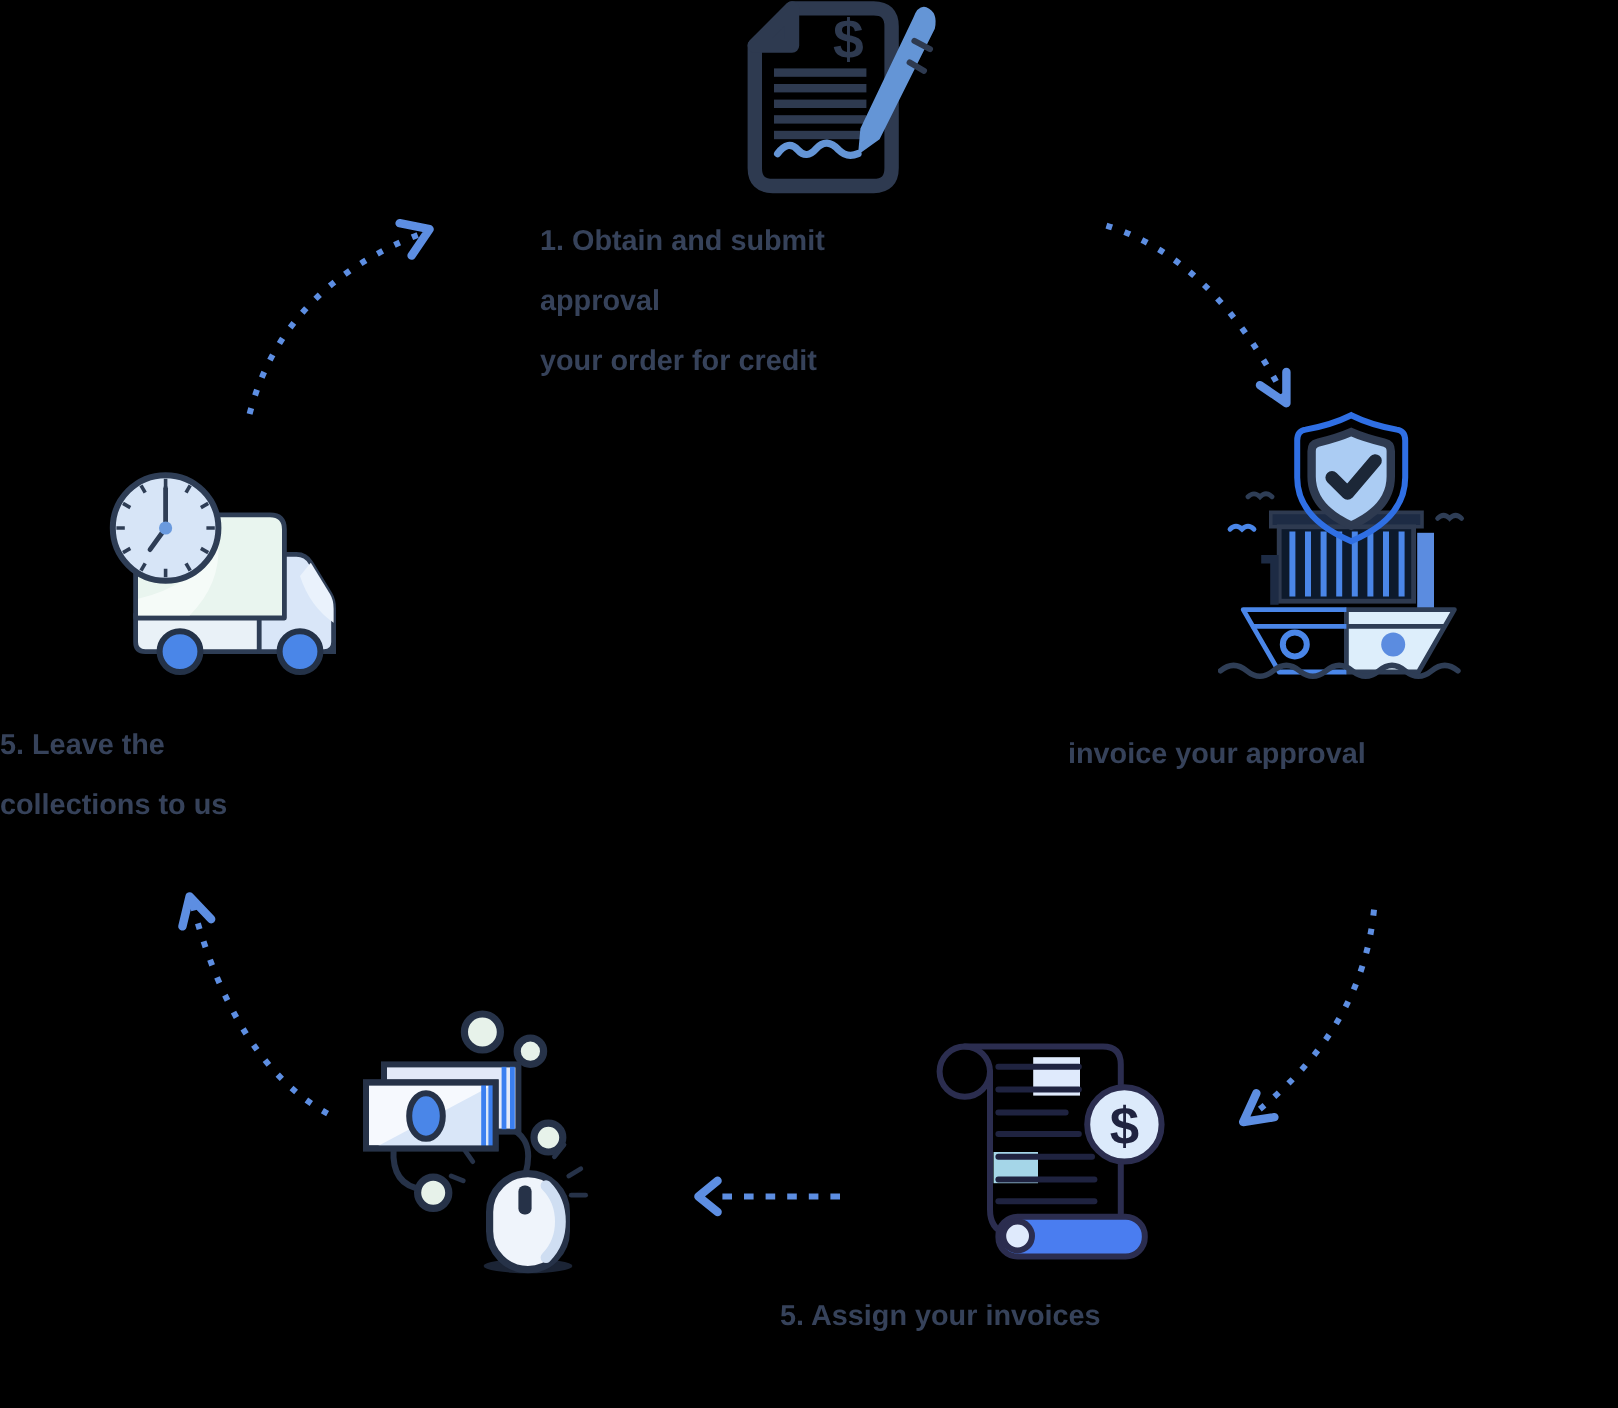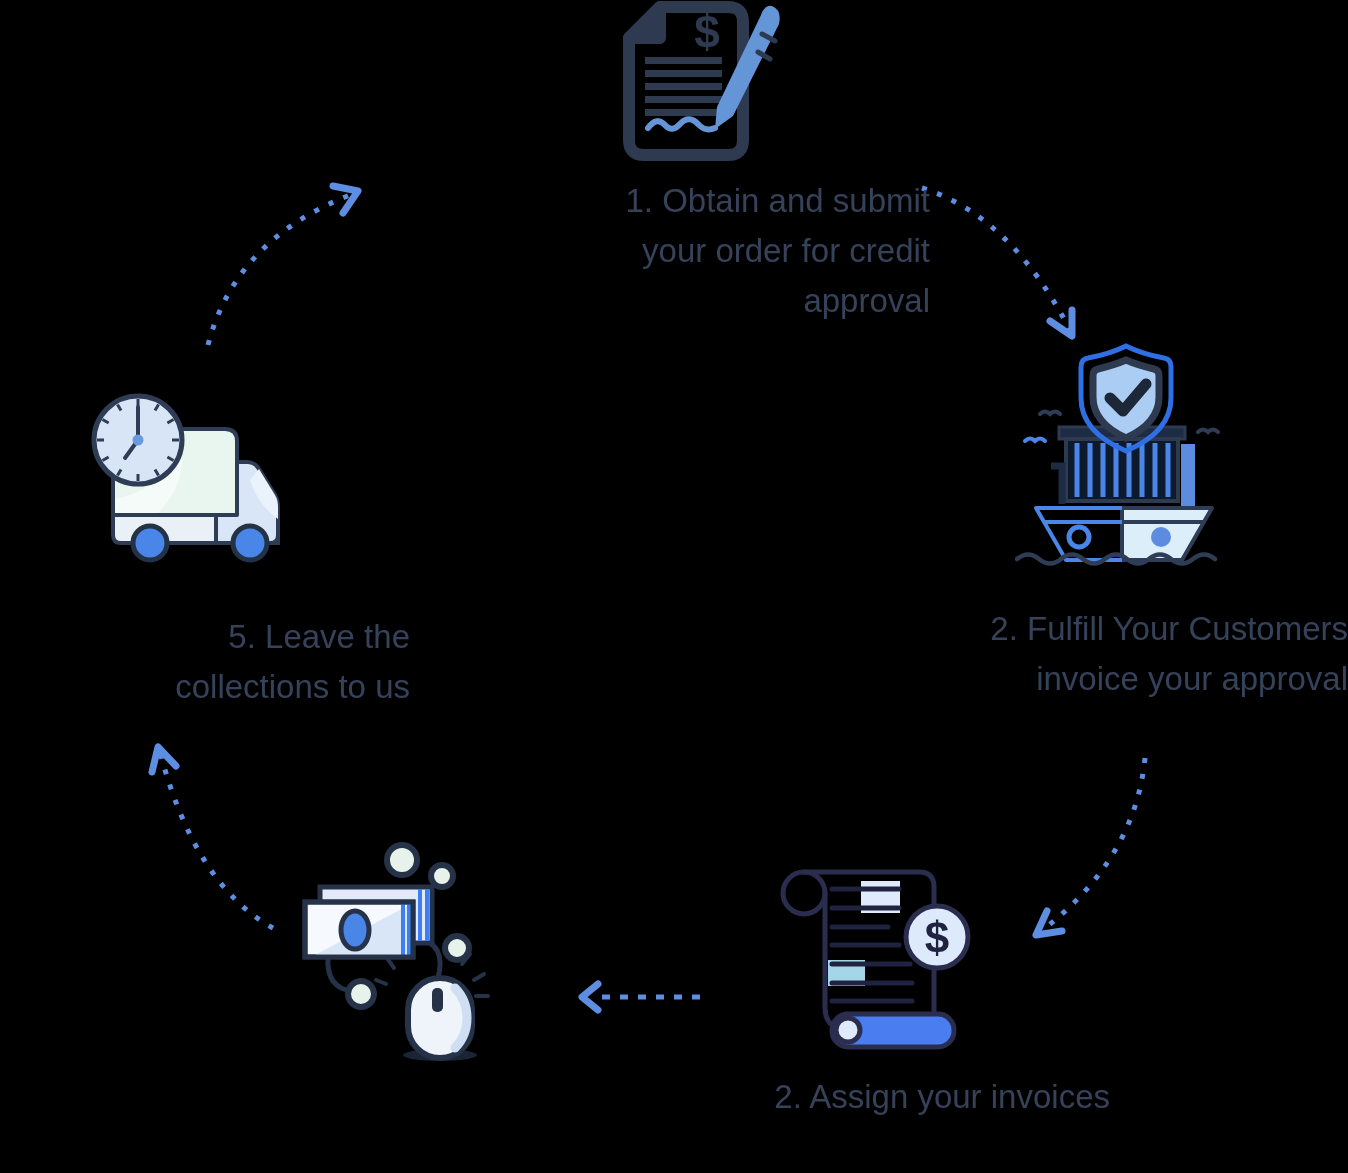--- a/index.html
+++ b/index.html
@@ -8,34 +8,34 @@
     width:1348px;height:1173px;
     background:var(--c-background,#000);
     font-family:"Liberation Sans","DejaVu Sans",sans-serif;
     overflow:hidden;
   }
   .arrows{position:absolute;left:0;top:0;width:1348px;height:1173px;color:var(--c-arrow,#5d8ee2);}
   .arrow-line{stroke:currentColor;fill:none;stroke-width:5;}
   .arrow-head{stroke:currentColor;fill:none;stroke-width:7;stroke-linecap:round;stroke-linejoin:round;}
   .icon{position:absolute;}
   .step-label{
-    position:absolute;text-align:right;
-    font-size:33px;line-height:50px;font-weight:400;
+    position:absolute;text-align:left;
+    font-size:24px;line-height:50px;font-weight:700;
     color:var(--c-text,#36425a);
   }
   .s1-icon{left:612px;top:0px;}
   .s1-label{left:450px;top:176px;width:480px;}
   .s2-icon{left:1015px;top:338px;}
   .s2-label{left:890px;top:604px;width:458px;}
   .s3-icon{left:772px;top:862px;}
   .s3-label{left:650px;top:1072px;width:460px;}
   .s4-icon{left:290px;top:838px;}
   .s4-label{left:165px;top:1072px;width:460px;}
   .s5-icon{left:88px;top:385px;}
-  .s5-label{left:0px;top:596px;width:410px;margin-top:16px;}
+  .s5-label{left:0px;top:596px;width:410px;}
   .svg-dollar{font-family:"Liberation Sans","DejaVu Sans",sans-serif;font-weight:bold;}
 </style>
 </head>
 <body>
 
 <div class="canvas">
 
   <svg class="arrows" viewBox="0 0 1348 1173">
     <g>
       <path class="arrow-line" d="M 208 345 Q 235 240 350 195" stroke-dasharray="5 11"></path>
@@ -69,22 +69,22 @@
       <rect x="33" y="83" width="77" height="7"></rect>
       <rect x="33" y="96" width="77" height="7"></rect>
       <rect x="33" y="109" width="77" height="7"></rect>
     </g>
     <path d="M36 128 q 9 -12 17 -3 q 7 8 15 -1 q 9 -10 19 1 q 7 7 16 3" stroke="#6495d6" stroke-width="6" fill="none" stroke-linecap="round"></path>
     <path d="M160 6 Q 170 10 167 24 L 121 116 L 103 129 L 105 107 L 149 15 Q 153 4 160 6 Z" fill="#6495d6"></path>
     <path d="M150 34 L 163 41 M146 52 L 158 59" stroke="#2e3a50" stroke-width="5" stroke-linecap="round" fill="none"></path>
   </svg>
   <div class="step-label s1-label">
     <div>1. Obtain and submit</div>
+    <div>approval</div>
     <div>your order for credit</div>
-    <div>approval</div>
   </div>
 
   <svg class="icon s2-icon" width="215" height="228" viewBox="0 0 215 228">
     <path d="M25 76 q 5 -5 10 0 q 5 -5 10 0" stroke="#2e3d55" stroke-width="4" fill="none" stroke-linecap="round"></path>
     <path d="M10 103 q 5 -5 10 0 q 5 -5 10 0" stroke="#4a86e8" stroke-width="4" fill="none" stroke-linecap="round"></path>
     <path d="M183 94 q 5 -5 10 0 q 5 -5 10 0" stroke="#2e3d55" stroke-width="4" fill="none" stroke-linecap="round"></path>
     <path d="M44 89 h126 v12 h-126 Z" fill="#1d2b44" stroke="#2e3a50" stroke-width="3"></path>
     <rect x="51" y="101" width="112" height="62" fill="#0d1a2c" stroke="#2e3a50" stroke-width="4"></rect>
     <g stroke="#4a86e8" stroke-width="5">
       <line x1="62" y1="105" x2="62" y2="159"></line>
@@ -103,21 +103,20 @@
     <path d="M 107 170 H 21 L 51 222 H 107" fill="none" stroke="#4a86e8" stroke-width="4" stroke-linejoin="round"></path>
     <path d="M 107 184 H 28" stroke="#4a86e8" stroke-width="4"></path>
     <circle cx="64" cy="199" r="10" stroke="#4a86e8" stroke-width="5" fill="none"></circle>
     <circle cx="146" cy="199" r="10" fill="#5b8ce0"></circle>
     <path d="M 111 8 C 99 14 84 18 73 20 Q 66 21 66 29 V 60 Q 66 94 111 113 Q 156 94 156 60 V 29 Q 156 21 149 20 C 138 18 123 14 111 8 Z" stroke="#2f6fe4" stroke-width="5" fill="none"></path>
     <path d="M 111 22 C 102 26 91 29 83 31 Q 78 32 78 38 V 59 Q 78 85 111 100 Q 144 85 144 59 V 38 Q 144 32 139 31 C 131 29 120 26 111 22 Z" fill="#abccf3" stroke="#2e3a50" stroke-width="7"></path>
     <path d="M 95 60 L 108 73 L 131 46" stroke="#1c2737" stroke-width="11" fill="none" stroke-linecap="round" stroke-linejoin="round"></path>
     <path d="M 2 221 q 11 -9 22 0 t 22 0 t 22 0 t 22 0 t 22 0 t 22 0 t 22 0 t 22 0 t 22 0" stroke="#2e3d55" stroke-width="4.5" fill="none" stroke-linecap="round"></path>
   </svg>
   <div class="step-label s2-label">
-    <div>2. Fulfill Your Customers</div>
     <div>invoice your approval</div>
   </div>
 
   <svg class="icon s3-icon" width="225" height="200" viewBox="0 0 225 200">
     <circle cx="32" cy="31" r="21" fill="none" stroke="#2b2d4f" stroke-width="5"></circle>
     <path d="M 32 10 H 147 Q 162 10 162 25 V 150" fill="none" stroke="#2b2d4f" stroke-width="5" stroke-linecap="round"></path>
     <path d="M 53 31 V 146 Q 53 162 66 166" fill="none" stroke="#2b2d4f" stroke-width="5" stroke-linecap="round"></path>
     <rect x="89" y="19" width="39" height="32" fill="#dfeafc"></rect>
     <rect x="56" y="98" width="37" height="26" fill="#a5d6e8"></rect>
     <g stroke="#1f2340" stroke-width="5" stroke-linecap="round">
@@ -128,21 +127,21 @@
       <line x1="60" y1="102" x2="138" y2="102"></line>
       <line x1="60" y1="121" x2="140" y2="121"></line>
       <line x1="60" y1="139" x2="140" y2="139"></line>
     </g>
     <rect x="60" y="152" width="122" height="33" rx="16" fill="#4a7df0" stroke="#2b2d4f" stroke-width="5"></rect>
     <circle cx="76" cy="168" r="12" fill="#dfeafc" stroke="#2b2d4f" stroke-width="5"></circle>
     <circle cx="165" cy="75" r="31" fill="#dceafb" stroke="#2b2d4f" stroke-width="5"></circle>
     <text class="svg-dollar" x="165" y="91" text-anchor="middle" font-size="44" fill="#1f2340">$</text>
   </svg>
   <div class="step-label s3-label">
-    <div>2. Assign your invoices</div>
+    <div>5. Assign your invoices</div>
   </div>
 
   <svg class="icon s4-icon" width="225" height="225" viewBox="0 0 225 225">
     <circle cx="112" cy="22" r="15" fill="#e7f2ea" stroke="#263248" stroke-width="6"></circle>
     <circle cx="152" cy="38" r="11" fill="#e7f2ea" stroke="#263248" stroke-width="6"></circle>
     <circle cx="167" cy="110" r="12" fill="#e7f2ea" stroke="#263248" stroke-width="6"></circle>
     <path d="M 38 119 Q 36 150 62 153" stroke="#263248" stroke-width="5" fill="none"></path>
     <path d="M 123 100 C 148 102 154 118 148 140" stroke="#263248" stroke-width="5" fill="none"></path>
     <circle cx="71" cy="156" r="13" fill="#e7f2ea" stroke="#263248" stroke-width="6"></circle>
     <rect x="30" y="49" width="112" height="56" fill="#e3e9f8" stroke="#263248" stroke-width="5"></rect>

